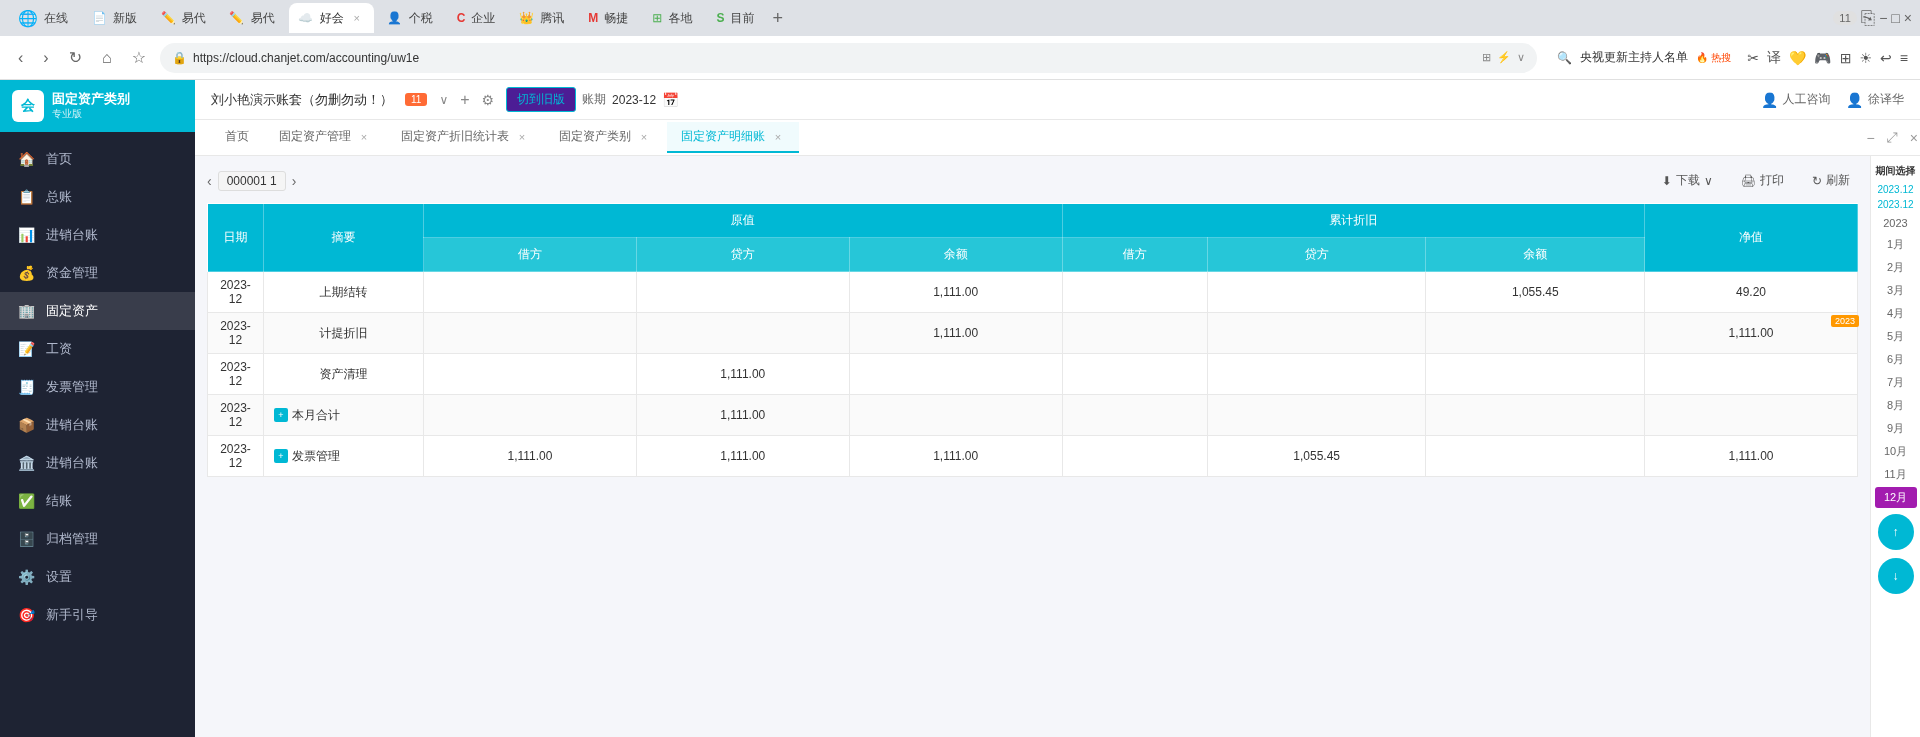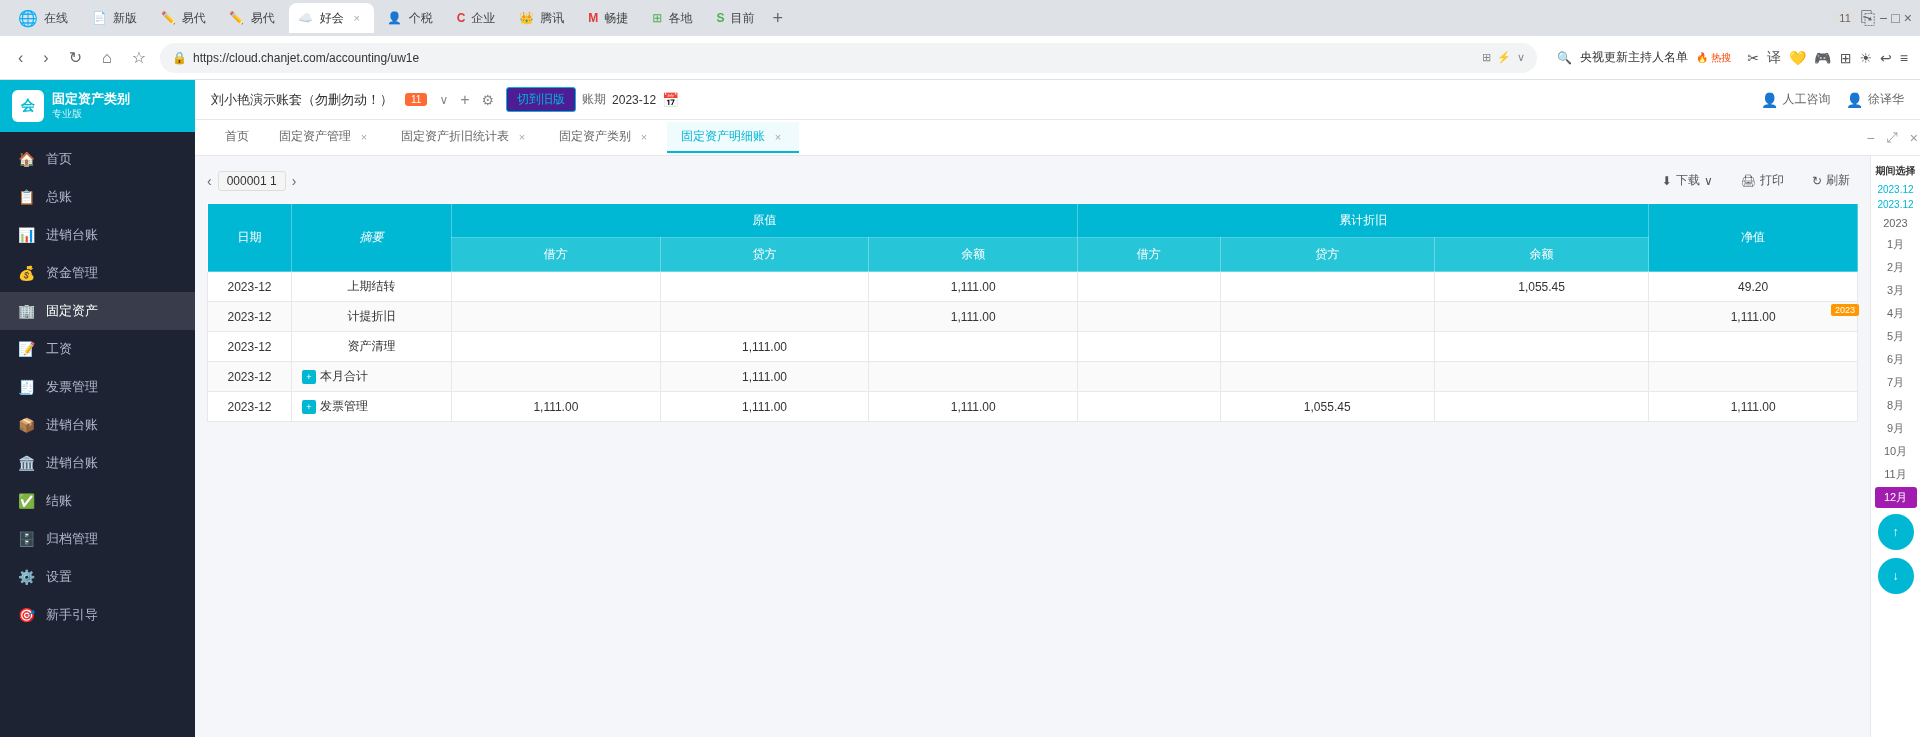--- a/index.html
+++ b/index.html
@@ -310,22 +310,22 @@
             <div class="action-btn">
               <span>↻</span>
               <span>刷新</span>
             </div>
           </div>
         </div>
 
         <table class="data-table">
           <thead>
             <tr>
-              <th rowspan="2" style="width:84px;">日期</th>
-              <th rowspan="2" style="width:160px;font-style:italic;">摘要</th>
+              <th rowspan="2" style="width:56px;">日期</th>
+              <th rowspan="2" style="width:160px;">摘要</th>
               <th colspan="3">原值</th>
               <th colspan="3">累计折旧</th>
               <th rowspan="2">净值</th>
             </tr>
             <tr class="sub-header">
               <th>借方</th>
               <th>贷方</th>
               <th>余额</th>
               <th>借方</th>
               <th>贷方</th>

